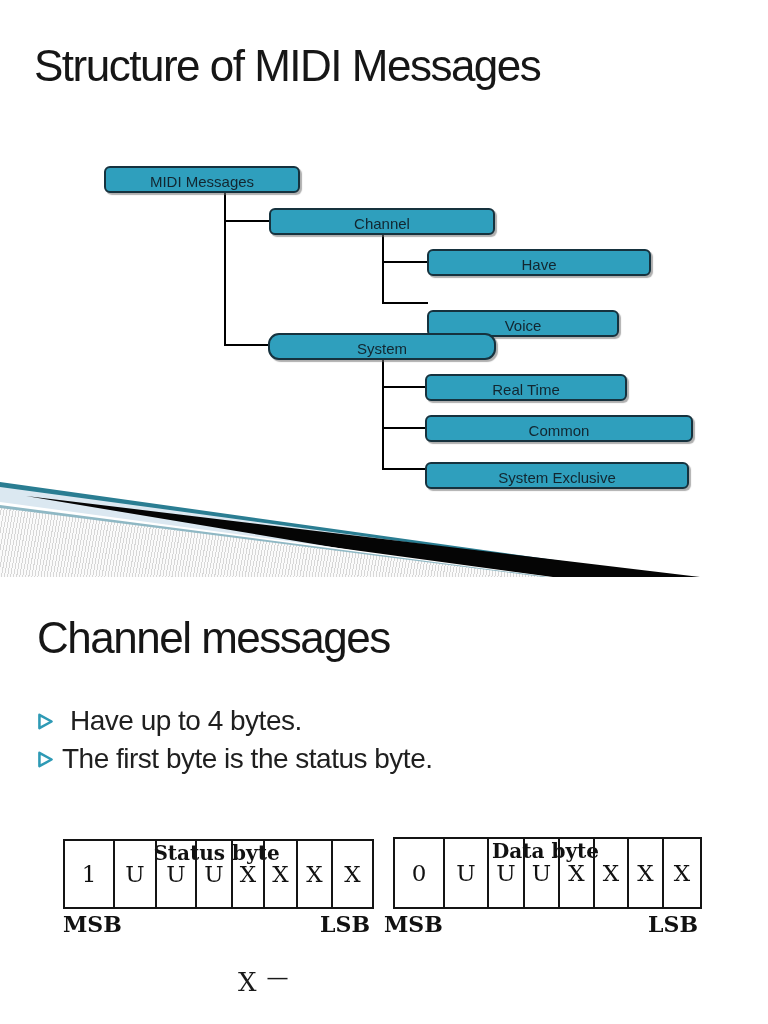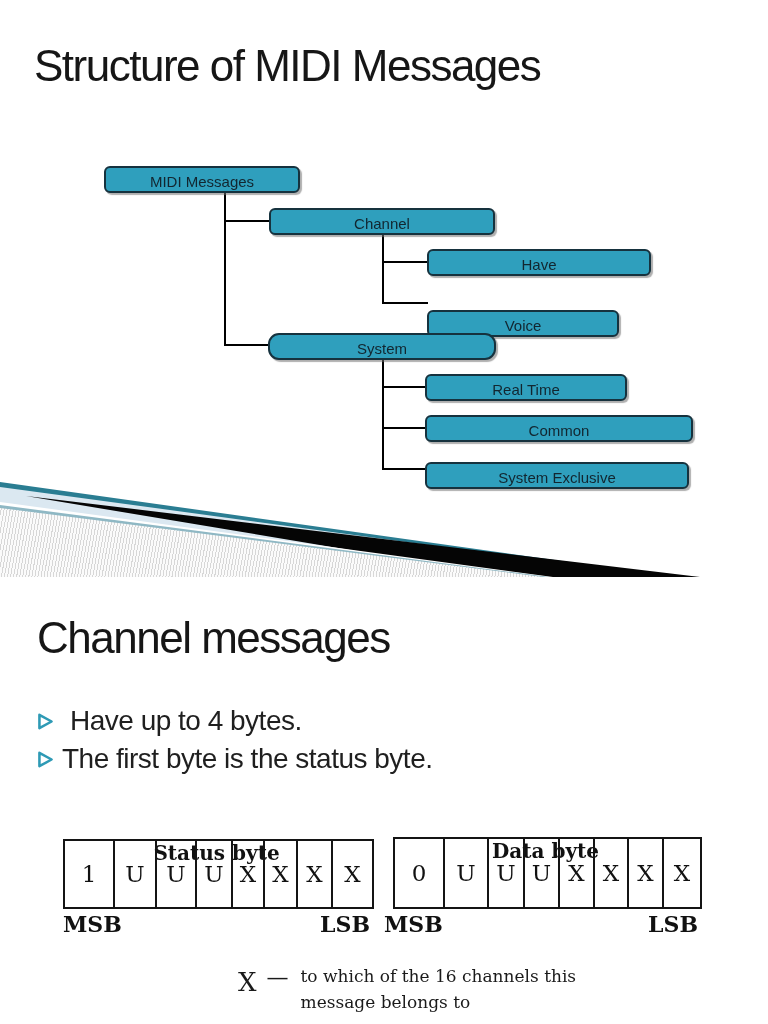--- a/index.html
+++ b/index.html
@@ -172,20 +172,16 @@
         <div class="bd-cell c6">X</div>
         <div class="bd-cell c7">X</div>
       </div>
       <span class="bitlabel msb">MSB</span>
       <span class="bitlabel lsb">LSB</span>
     </div>
 
     <div class="annotation">
       <span class="ax">X</span>
       <span class="adash">—</span>
-      <div class="alines">
-        <div>to which of the 16 channels this</div>
-        <div>message belongs to</div>
-      </div>
     </div>
   </section>
 
 </div>
 
 </body></html>

